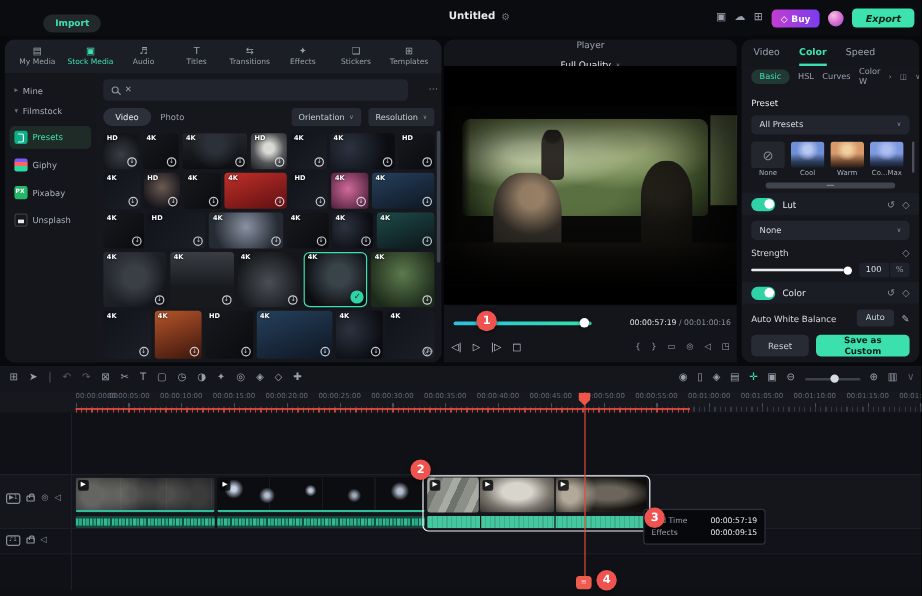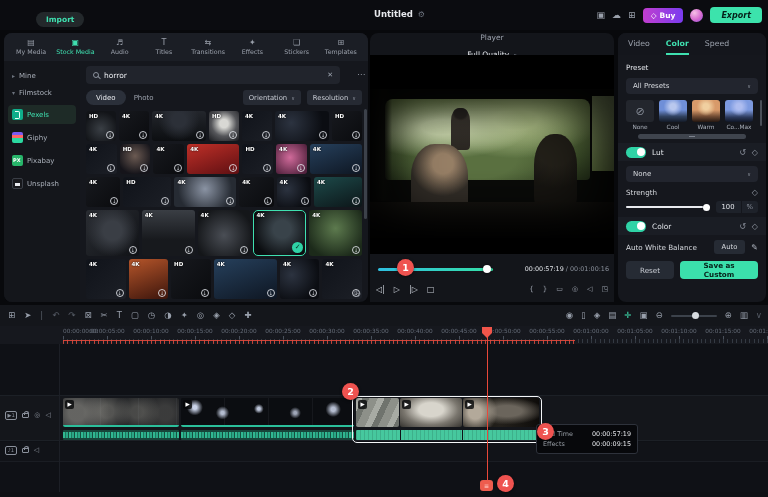--- a/index.html
+++ b/index.html
@@ -294,39 +294,38 @@
           <div class="sb-row">
             <span class="chev">▸</span>
             <span>Mine</span>
           </div>
           <div class="sb-row">
             <span class="chev">▾</span>
             <span>Filmstock</span>
           </div>
           <div class="sb-row provider active">
             <span class="brand brand-pexels"></span>
-            <span>Pexels</span>
+            <span>Presets</span>
           </div>
           <div class="sb-row provider">
             <span class="brand brand-giphy"></span>
             <span>Giphy</span>
           </div>
           <div class="sb-row provider">
             <span class="brand brand-pixabay"></span>
             <span>Pixabay</span>
           </div>
           <div class="sb-row provider">
             <span class="brand brand-unsplash"></span>
             <span>Unsplash</span>
           </div>
         </div>
       <div class="media-main">
         <div class="search-bar">
           <span class="s-ic"></span>
-          <span class="search-val">horror</span>
           <span class="search-x">✕</span>
         </div>
         <span class="search-more">⋯</span>
         <div class="filter-row">
           <span id="media-type-tabs" style="display:flex;gap:6px;">
               <span class="pill">Video</span>
               <span class="pill ghost">Photo</span>
             </span>
           <span class="fspacer"></span>
           <span id="filter-drops" style="display:flex;gap:6px;">
@@ -530,20 +529,29 @@
           <span class="t-ic small">◳</span>
         </span>
     </div>
   </div>
 
   <div class="color-panel">
     <div class="ctabs" id="color-tabs">
         <span class="ctab">Video</span>
         <span class="ctab active">Color</span>
         <span class="ctab">Speed</span>
+      </div>
+    <div class="subtabs" id="color-subtabs">
+        <span class="subtab active">Basic</span>
+        <span class="subtab">HSL</span>
+        <span class="subtab">Curves</span>
+        <span class="subtab">Color W</span>
+        <span class="sub-ic">›</span>
+        <span class="sub-ic">◫</span>
+        <span class="sub-ic">∨</span>
       </div>
     <div class="cp-body">
       <div class="sec-title">Preset</div>
       <div class="dd">
         <span>All Presets</span>
         <span class="chev">∨</span>
       </div>
       <div class="presets" id="preset-thumbs">
           <div class="preset">
             <div class="preset-th p-none">⊘</div>

